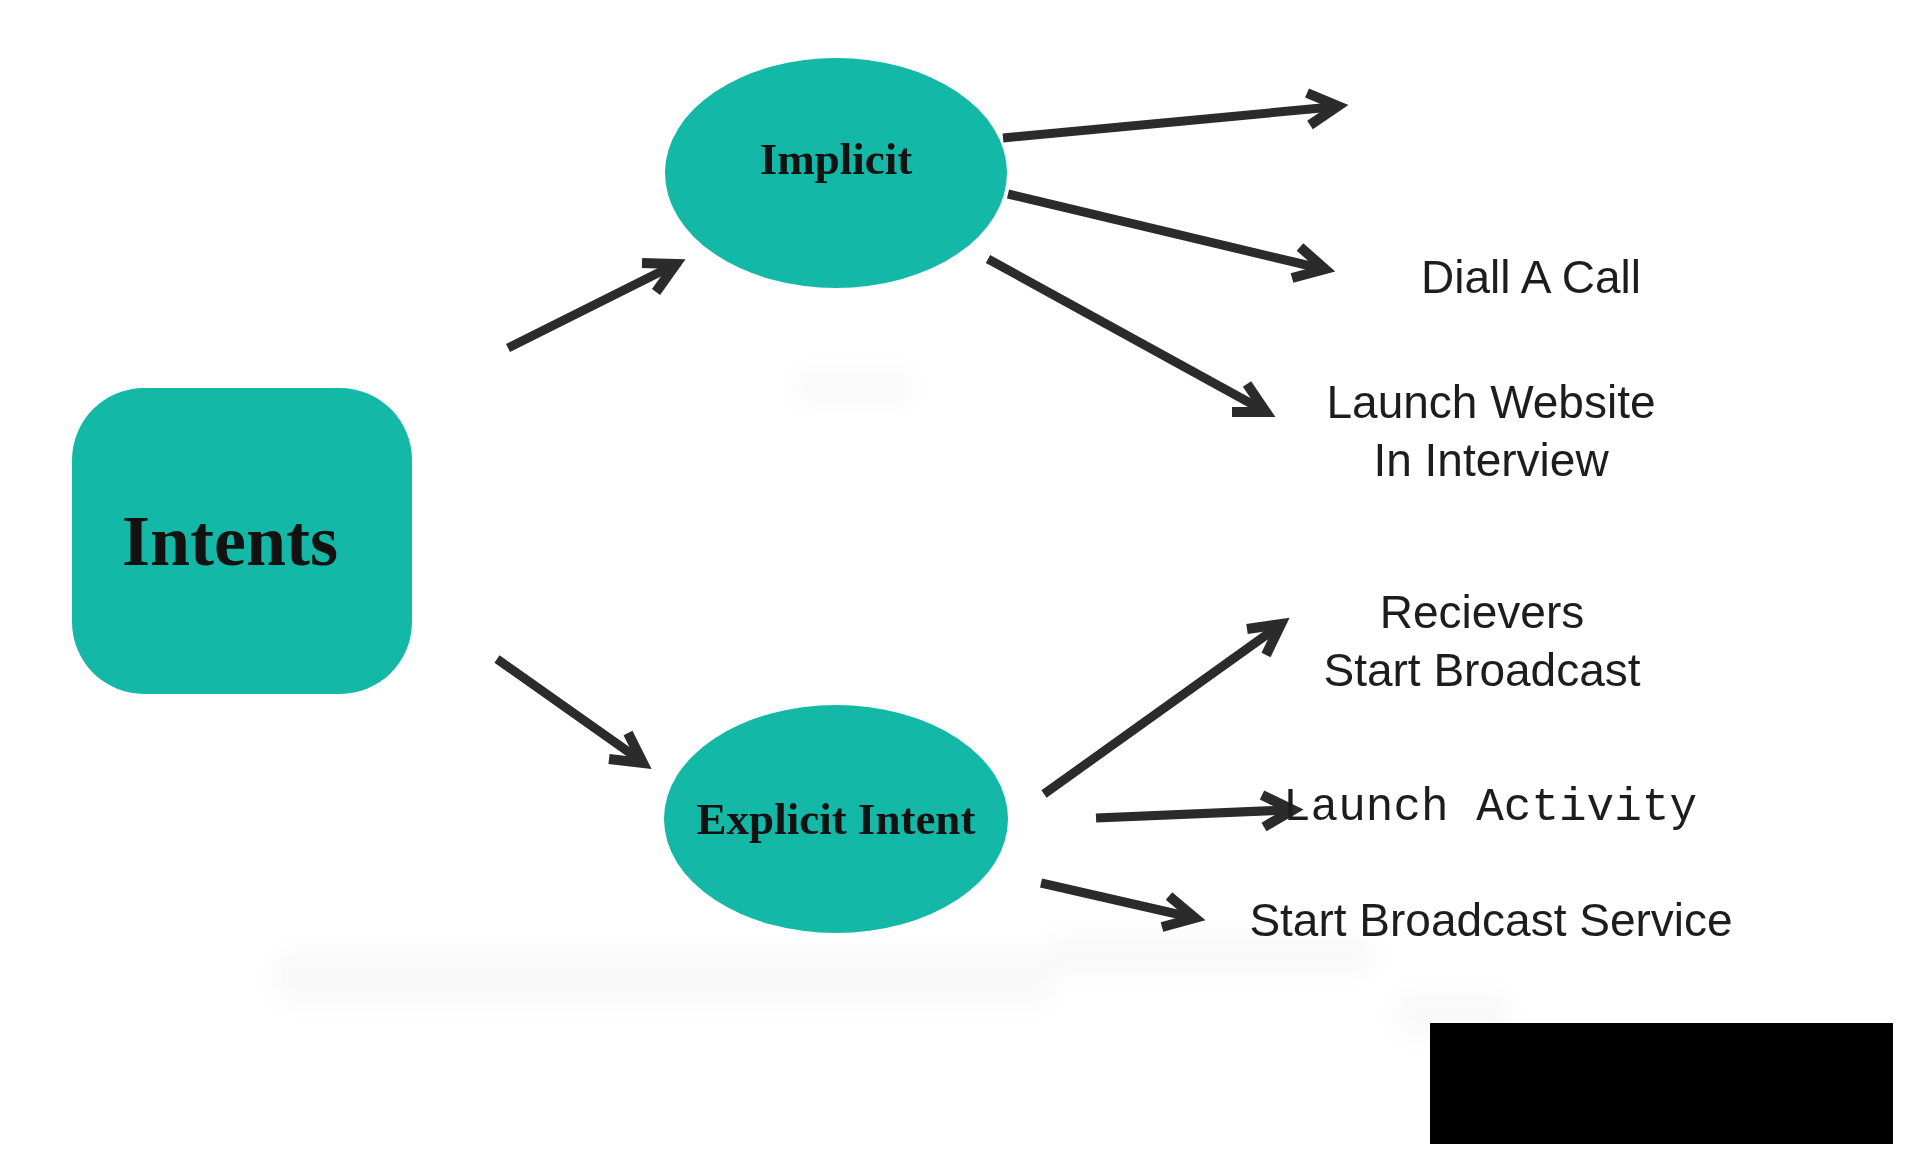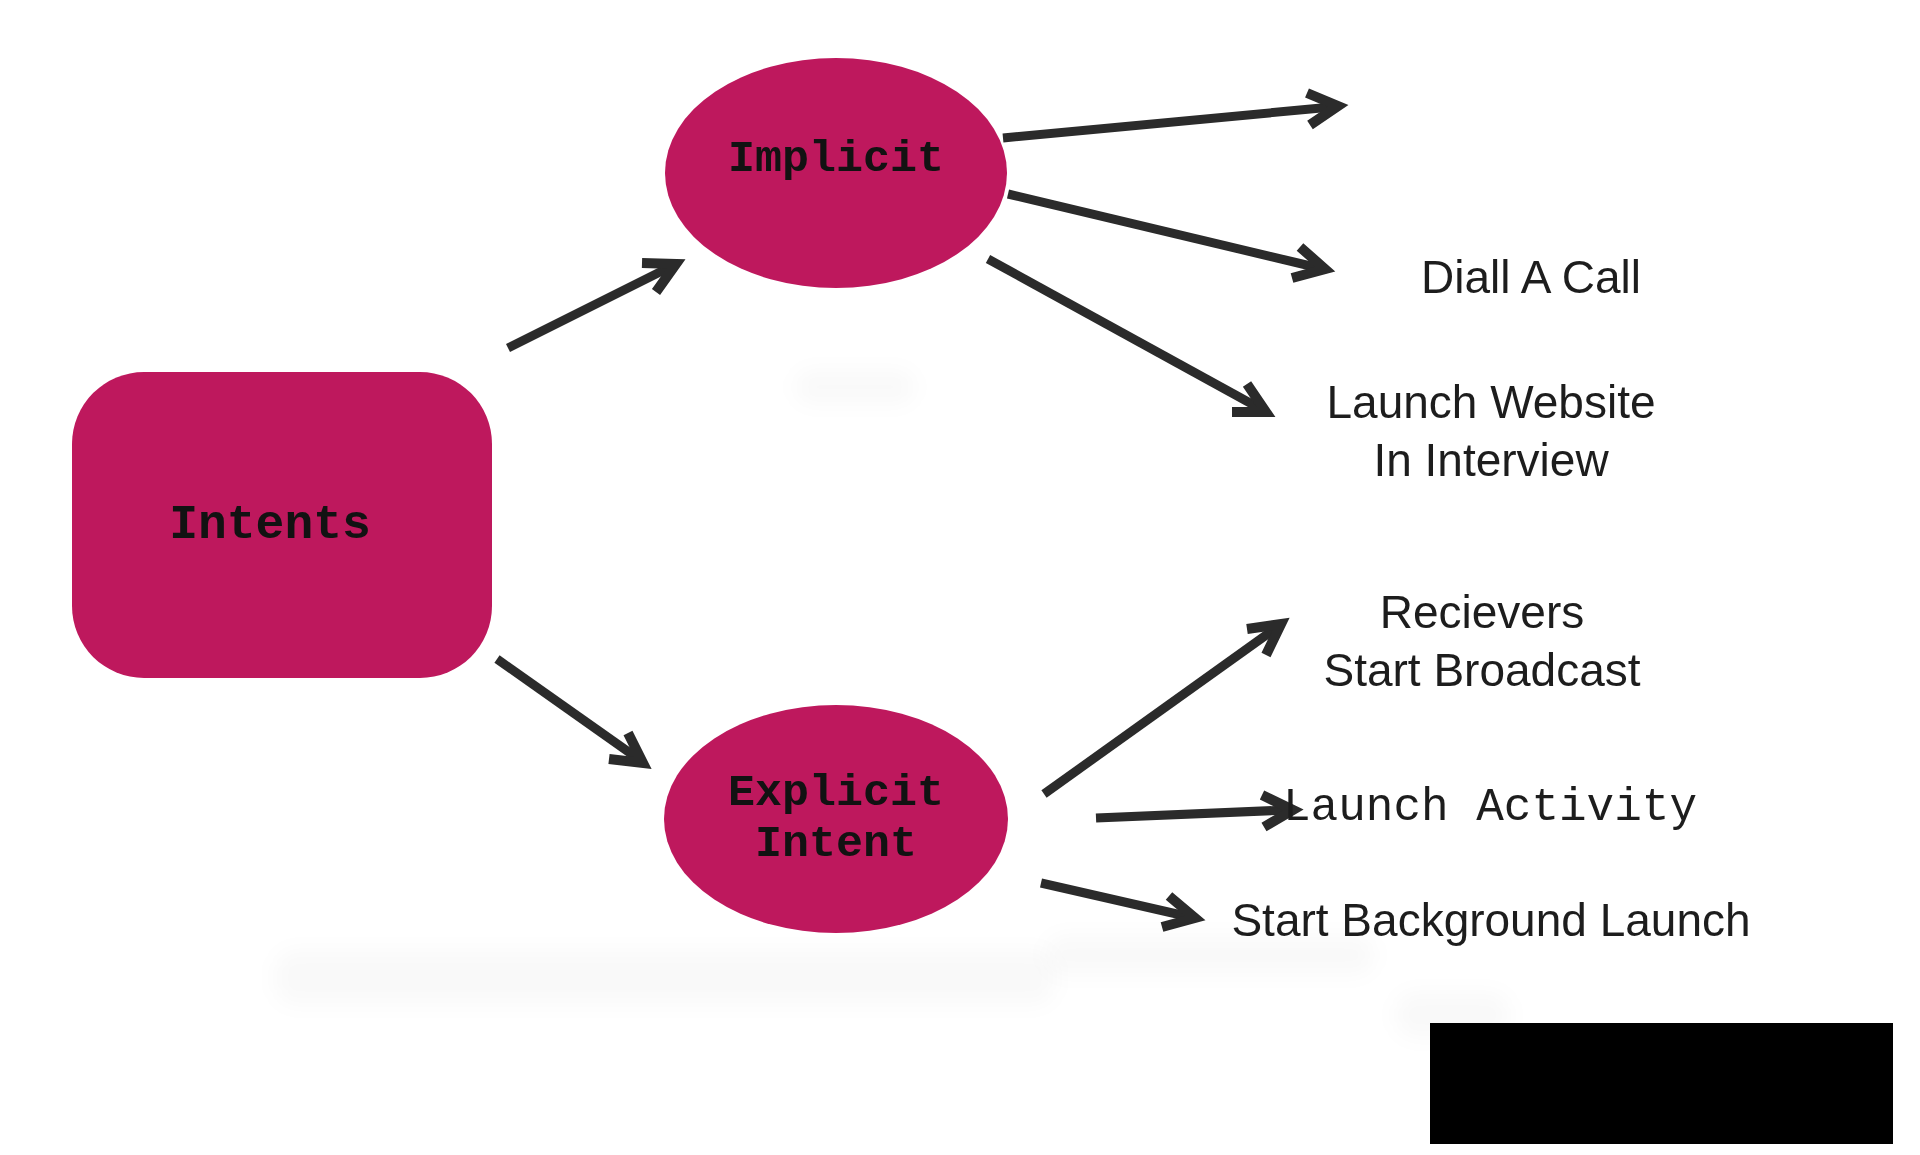--- a/index.html
+++ b/index.html
@@ -11,34 +11,34 @@
     position: relative;
     width: 1920px;
     height: 1155px;
     background: #ffffff;
     overflow: hidden;
     font-family: "Liberation Sans", sans-serif;
   }
   
   .node {
     position: absolute;
-    background: #be185d;
+    background: #14b8a6;
     display: flex;
     align-items: center;
     justify-content: center;
     text-align: center;
     color: #121212;
-    font-family: Liberation Mono, monospace;
+    font-family: Liberation Serif, serif;
     font-weight: bold;
   }
   #node-intents {
-    left: 72px; top: 372px;
-    width: 420px; height: 306px;
+    left: 72px; top: 388px;
+    width: 340px; height: 306px;
     border-radius: 72px;
-    font-size: 48px;
+    font-size: 72px;
   }
   #node-intents .node-text { transform: translateX(-12px); }
   #node-implicit {
     left: 665px; top: 58px;
     width: 342px; height: 230px;
     border-radius: 50%;
     font-size: 45px;
     line-height: 57px;
   }
   #node-implicit .node-text { transform: translateY(-14px); }
@@ -164,21 +164,21 @@
   <div class="leaf-label" id="label-broadcast">
     <div>Recievers</div>
     <div>Start Broadcast</div>
   </div>
 
   <div class="leaf-label" id="label-activity">
     <div>Launch Activity</div>
   </div>
 
   <div class="leaf-label" id="label-service">
-    <div>Start Background Launch</div>
+    <div>Start Broadcast Service</div>
   </div>
 
   <div class="smudge" id="smudge-1"></div>
   <div class="smudge" id="smudge-2"></div>
   <div class="smudge" id="smudge-3"></div>
   <div class="smudge" id="smudge-4"></div>
 
   <div id="redaction"></div>
 
 </div>

